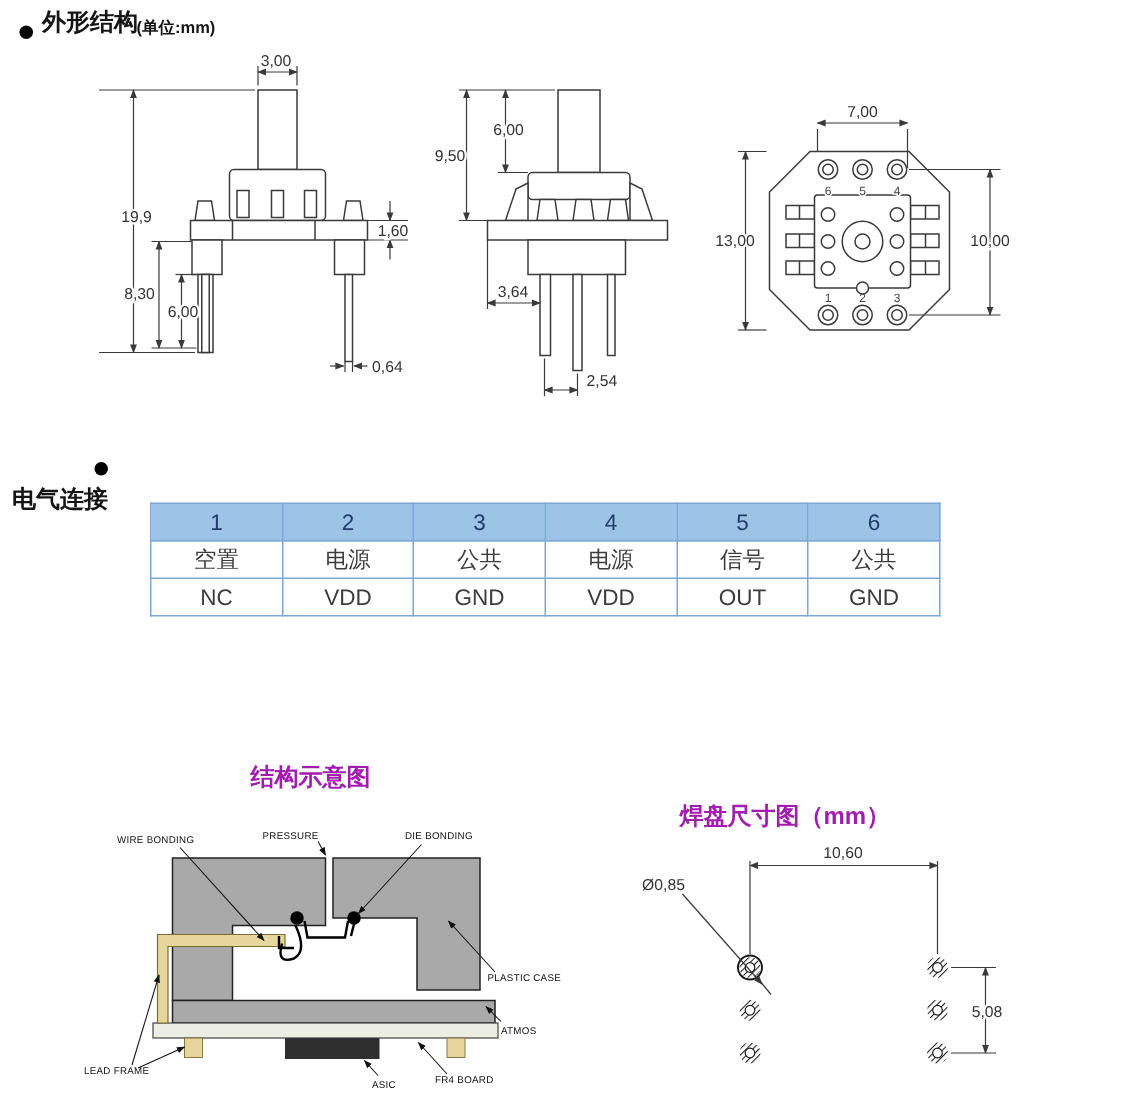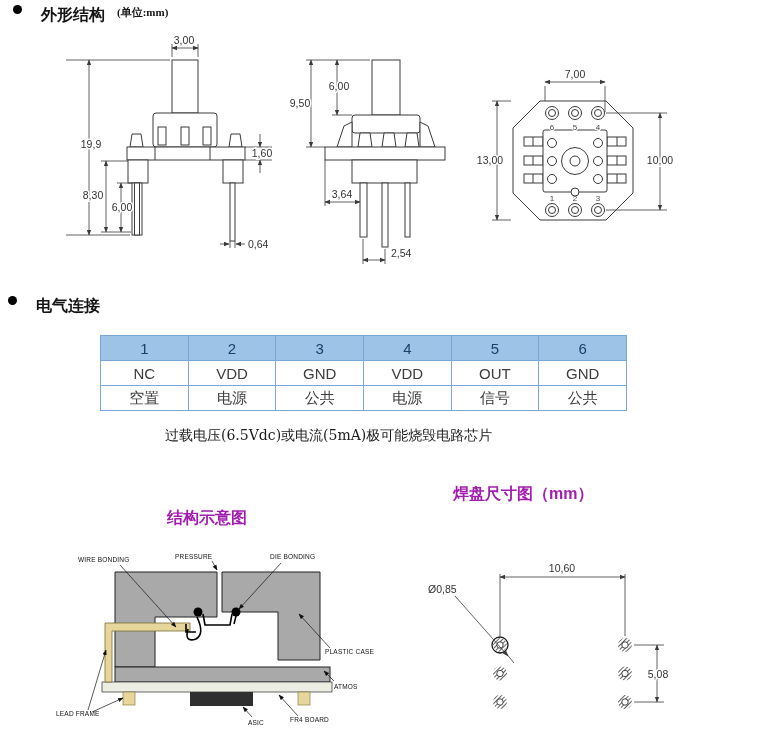--- a/index.html
+++ b/index.html
@@ -1,19 +1,19 @@
 <!DOCTYPE html>
 <html><head>
 <meta charset="utf-8">
 <style>
   html,body{margin:0;padding:0;background:#fff;}
   .page{position:relative;width:757px;height:731px;background:#fff;
         font-family:"Liberation Sans",sans-serif;overflow:hidden;}
-  .section-header{position:absolute;display:flex;align-items:flex-start;gap:19px;
-        font-weight:bold;font-size:16px;color:#151515;font-family:Liberation Serif, serif;}
+  .section-header{position:absolute;display:flex;align-items:flex-end;gap:6px;
+        font-weight:bold;font-size:16px;color:#151515;}
   .dot{width:9px;height:9px;border-radius:50%;background:#000;flex:0 0 auto;}
   .unit{font-weight:600;font-size:11px;}
   .sub-title{position:absolute;font-weight:bold;font-size:16px;color:#a21caf;}
   table.pin-table{position:absolute;left:100px;top:335px;width:527px;
         border-collapse:collapse;table-layout:fixed;text-align:center;font-size:15px;}
   table.pin-table td{border:1px solid #7ba7d7;height:24px;color:#3c3c3c;padding:0;}
   table.pin-table tr.head td{background:#9dc3e6;color:#1f3f68;}
   .notes{position:absolute;left:113px;top:423px;font-family:"DejaVu Serif",serif;
         font-size:14px;color:#1c1c1c;line-height:25px;}
   .notes .l2{padding-left:52px;}
@@ -216,60 +216,59 @@
 
       <g>
         <line class="thin" x1="606" y1="113" x2="667" y2="113"></line>
         <line class="thin" x1="606" y1="210" x2="667" y2="210"></line>
         <line class="thin" x1="660" y1="113" x2="660" y2="210" marker-start="url(#aw)" marker-end="url(#aw)"></line>
         <text class="dim" x="660" y="164" text-anchor="middle">10,00</text>
       </g>
     </g>
   </svg>
 
-  <div class="section-header" style="left:8px;top:296px;">
+  <div class="section-header" style="left:8px;top:308px;flex-direction:column;">
     <span class="dot"></span>
     <span>电气连接</span>
   </div>
 
   <table class="pin-table">
     <tbody>
         <tr class="head">
       <td>1</td>
       <td>2</td>
       <td>3</td>
       <td>4</td>
       <td>5</td>
       <td>6</td>
     </tr>
     <tr>
+      <td>空置</td>
+      <td>电源</td>
+      <td>公共</td>
+      <td>电源</td>
+      <td>信号</td>
+      <td>公共</td>
+    </tr>
+    <tr>
       <td>NC</td>
       <td>VDD</td>
       <td>GND</td>
       <td>VDD</td>
       <td>OUT</td>
       <td>GND</td>
     </tr>
-    <tr>
-      <td>空置</td>
-      <td>电源</td>
-      <td>公共</td>
-      <td>电源</td>
-      <td>信号</td>
-      <td>公共</td>
-    </tr>
   </tbody>
     </table>
 
   <div class="notes">
-    <div class="l2">过载电压(6.5Vdc)或电流(5mA)极可能烧毁电路芯片</div>
   </div>
 
   <div class="sub-title" style="left:167px;top:508px;">结构示意图</div>
-  <div class="sub-title" style="left:453px;top:484px;">焊盘尺寸图（mm）</div>
+  <div class="sub-title" style="left:453px;top:534px;">焊盘尺寸图（mm）</div>
 
   <svg style="left:30px;top:540px;" width="360" height="191" viewBox="30 540 360 191">
     <defs>
       <marker id="aw2" viewBox="0 0 10 10" refX="9" refY="5" markerWidth="8" markerHeight="8" orient="auto-start-reverse">
         <path d="M0,1.2 L10,5 L0,8.8 z" fill="#111"></path>
       </marker>
     </defs>
 
     <polygon stroke="#222" stroke-width="1" points="115,572 217,572 217,617 155,617 155,667 115,667" fill="#a9a9a9"></polygon>
     <polygon stroke="#222" stroke-width="1" points="222,572 320,572 320,660 278,660 278,612 222,612" fill="#a9a9a9"></polygon>

